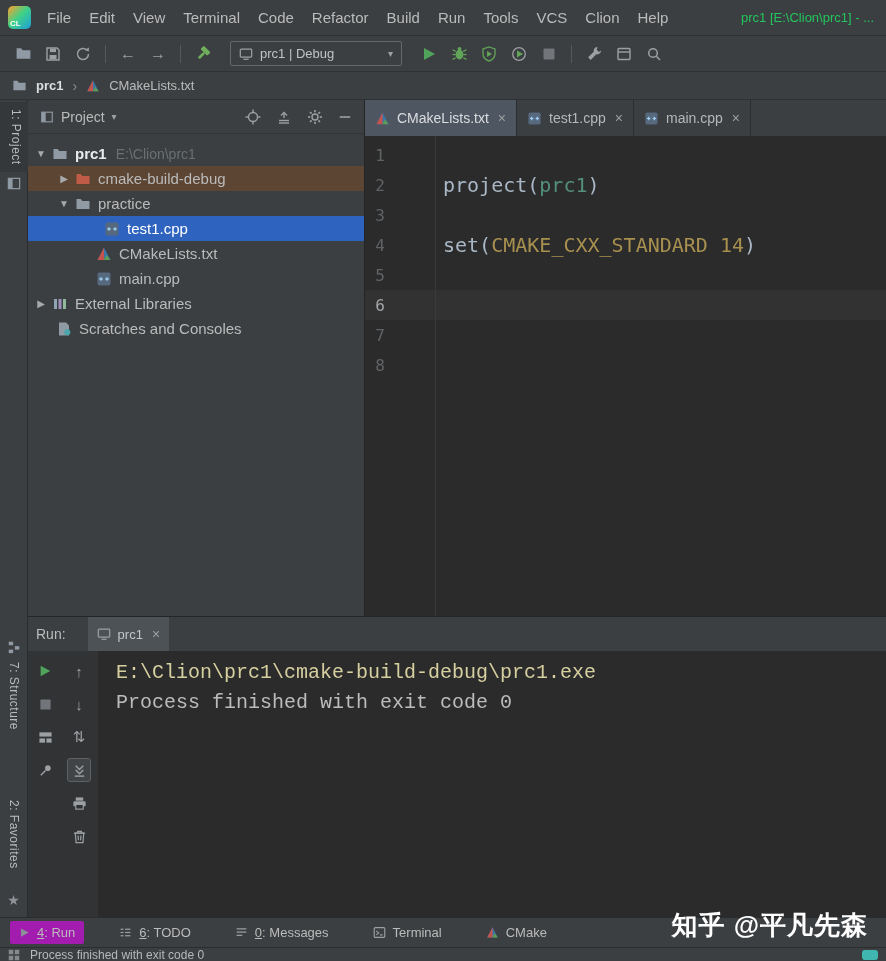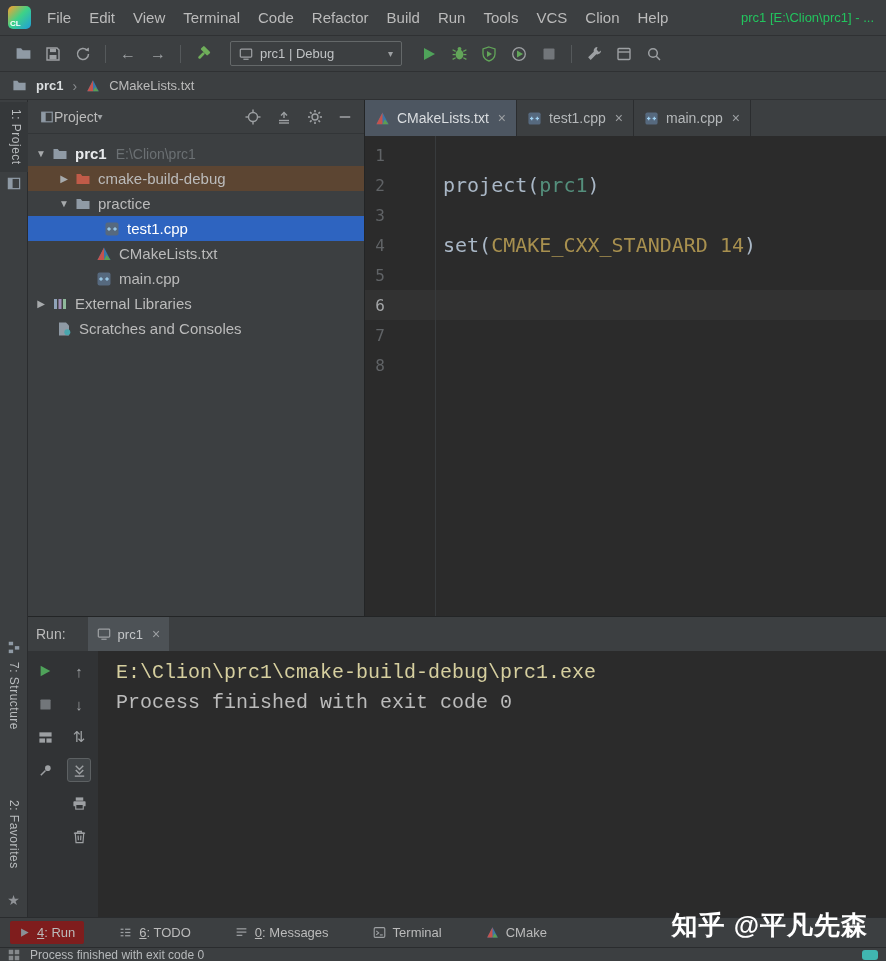--- a/index.html
+++ b/index.html
@@ -30,21 +30,21 @@
   
   .stripe-abs { position: absolute; left: 0; top: 100px; width: 28px; height: 817px; background: #3c3f41; border-right: 1px solid #2a2c2e; z-index: 6; }
   .vbtn { position: absolute; left: 50%; transform: translateX(-50%); writing-mode: vertical-rl; font-size: 12px; color: #b9bcbe; letter-spacing: 0.5px; white-space: nowrap; }
   .vbtn.active { background: #35383a; padding: 7px 5px; left: 0; transform: none; width: 28px; text-align: center; }
   .s-icon { position: absolute; left: 50%; transform: translateX(-50%); }
   .star { color: #8f9296; font-size: 14px; }
 
   
   .main { flex: 1; min-height: 0; display: flex; padding-left: 28px; }
   .proj-panel { width: 337px; flex: none; background: #3c3f41; border-right: 1px solid #232526; display: flex; flex-direction: column; }
-  .proj-header { height: 34px; flex: none; display: flex; align-items: center; padding: 0 12px; font-size: 14px; color: #bbbbbb; border-bottom: 1px solid #323537; }
+  .proj-header { height: 34px; flex: none; display: flex; align-items: center; gap: 7px; padding: 0 12px; font-size: 14px; color: #bbbbbb; border-bottom: 1px solid #323537; }
   .ph-chev { font-size: 10px; color: #9da0a3; }
   .ph-icons { margin-left: auto; display: flex; gap: 15px; align-items: center; }
   .tree { flex: 1; padding-top: 7px; font-size: 15px; color: #bbbbbb; overflow: hidden; }
   .trow { height: 25px; display: flex; align-items: center; white-space: nowrap; }
   .trow.excluded { background: #5c4532; }
   .trow.sel { background: #2e64c0; color: #ffffff; }
   .tarrow { width: 18px; flex: none; font-size: 10px; color: #a7aaac; text-align: center; }
   .ticon { width: 20px; flex: none; display: flex; justify-content: center; }
   .tlabel { margin-left: 5px; }
   .troot-label { color: #e8eaec; font-weight: bold; }
@@ -81,21 +81,21 @@
   .ric.toggled { background: #404447; border: 1px solid #5d6163; }
   .ric .glyph { font-size: 15px; color: #9da0a3; }
   .run-out { flex: 1; min-width: 0; padding: 7px 0 0 18px; font-family: Liberation Mono, monospace; font-size: 20px; color: #bbbbbb; }
   .out-line { height: 30px; line-height: 30px; white-space: pre; }
   .out-cmd { color: #d6cf9f; }
   .out-cjk { font-size: 16px; }
 
   
   .bottombar { height: 30px; flex: none; background: #3c3f41; border-top: 1px solid #2a2c2e; display: flex; align-items: center; padding: 0 10px; gap: 26px; font-size: 13px; color: #bbbbbb; }
   .bb-item { display: flex; align-items: center; gap: 7px; padding: 4px 9px; border-radius: 2px; white-space: nowrap; }
-  .bb-item.active { background: #7f1d1d; }
+  .bb-item.active { background: #a21caf; }
   .mn { text-decoration: underline; }
 
   
   .statusbar { height: 14px; flex: none; background: #3c3f41; border-top: 1px solid #2a2c2e; display: flex; align-items: center; gap: 10px; padding: 0 8px; font-size: 12px; color: #b6b9bb; overflow: hidden; }
   .teal-badge { margin-left: auto; width: 16px; height: 10px; background: #40b6b0; border-radius: 3px; flex: none; }
 
   
   .watermark { position: absolute; right: 18px; bottom: 18px; z-index: 20; font-size: 26px; font-weight: bold; color: #ffffff; letter-spacing: 1px; white-space: nowrap; }
 
   svg { display: block; }

